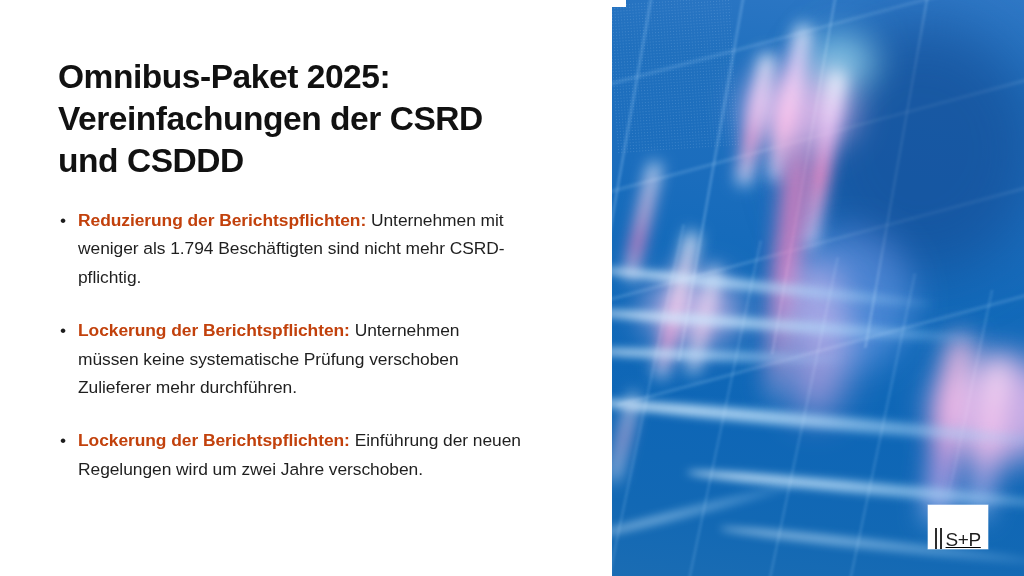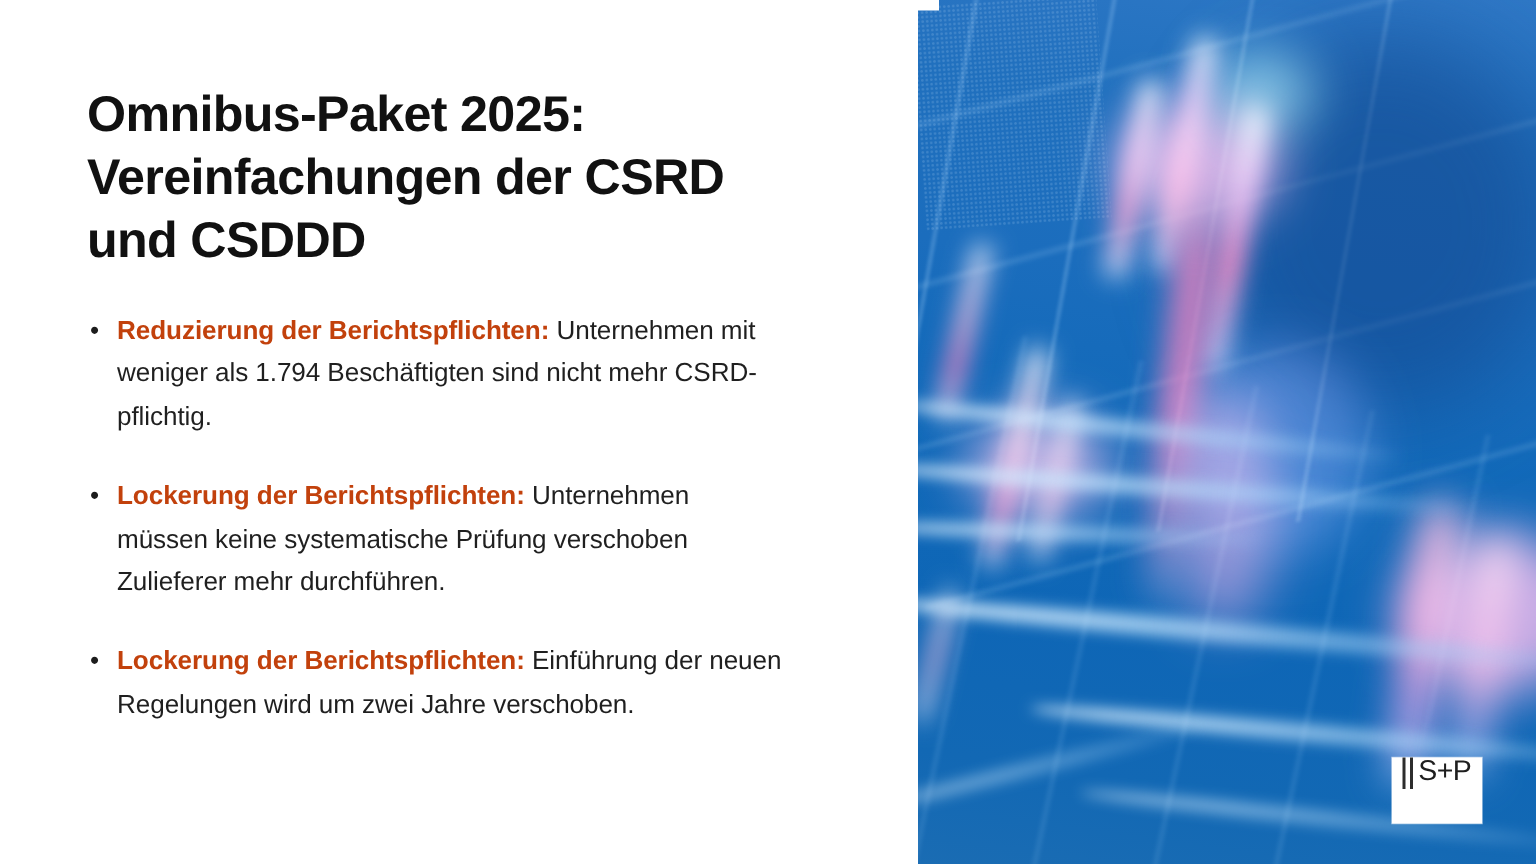--- a/index.html
+++ b/index.html
@@ -214,24 +214,25 @@
 
   
   #logo-box {
     position: absolute;
     left: 316px;
     top: 505px;
     width: 60px;
     height: 44px;
     background: #ffffff;
     display: flex;
-    align-items: flex-start;
+    align-items: flex-end;
     justify-content: center;
     gap: 4px;
     box-shadow: 0 0 0 0.5px rgba(255,255,255,0.6);
+    text-decoration: underline;
   }
   .logo-bars {
     display: flex;
     gap: 3px;
     height: 21px;
     align-items: center;
   }
   .logo-bars i {
     display: block;
     width: 1.7px;

